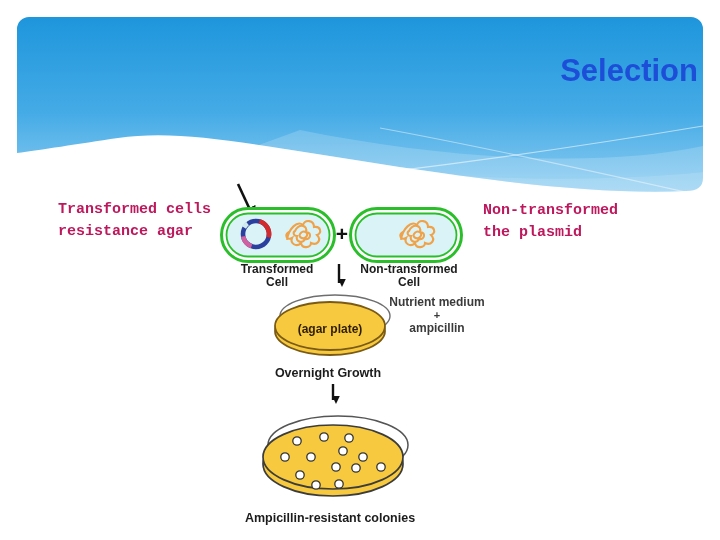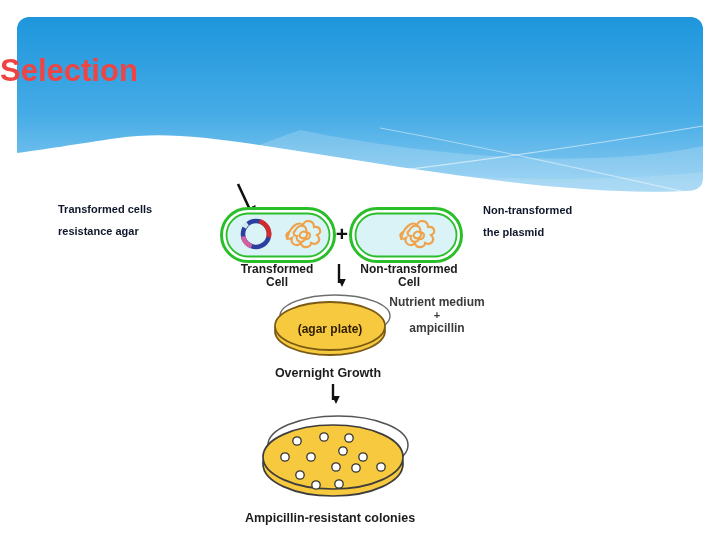--- a/index.html
+++ b/index.html
@@ -1,21 +1,21 @@
 <!DOCTYPE html>
 <html><head>
 <meta charset="utf-8">
 <style>
   html,body{margin:0;padding:0;background:#ffffff;}
   .slide{position:relative;width:720px;height:540px;background:#ffffff;overflow:hidden;
          font-family:"Liberation Sans",sans-serif;}
   .header-svg,.diagram-svg{position:absolute;left:0;top:0;}
-  .slide-title{position:absolute;top:53px;left:0;width:698px;text-align:left;
-               font-size:31px;font-weight:bold;color:#ef4444;letter-spacing:0px;}
-  .note{position:absolute;font-size:11px;font-weight:bold;color:#0f172a;line-height:21.5px;}
+  .slide-title{position:absolute;top:53px;left:0;width:698px;text-align:right;
+               font-size:31px;font-weight:bold;color:#1d4ed8;letter-spacing:0px;}
+  .note{position:absolute;font-size:15px;font-weight:bold;color:#be185d;line-height:21.5px;font-family:Liberation Mono, monospace;}
   .note-left{left:58px;top:199px;width:170px;}
   .note-right{left:483px;top:200px;width:170px;}
   .note div{white-space:nowrap;}
   svg text{font-family:"Liberation Sans",sans-serif;font-weight:bold;}
 </style>
 </head>
 <body>
 
 <div class="slide">
 

